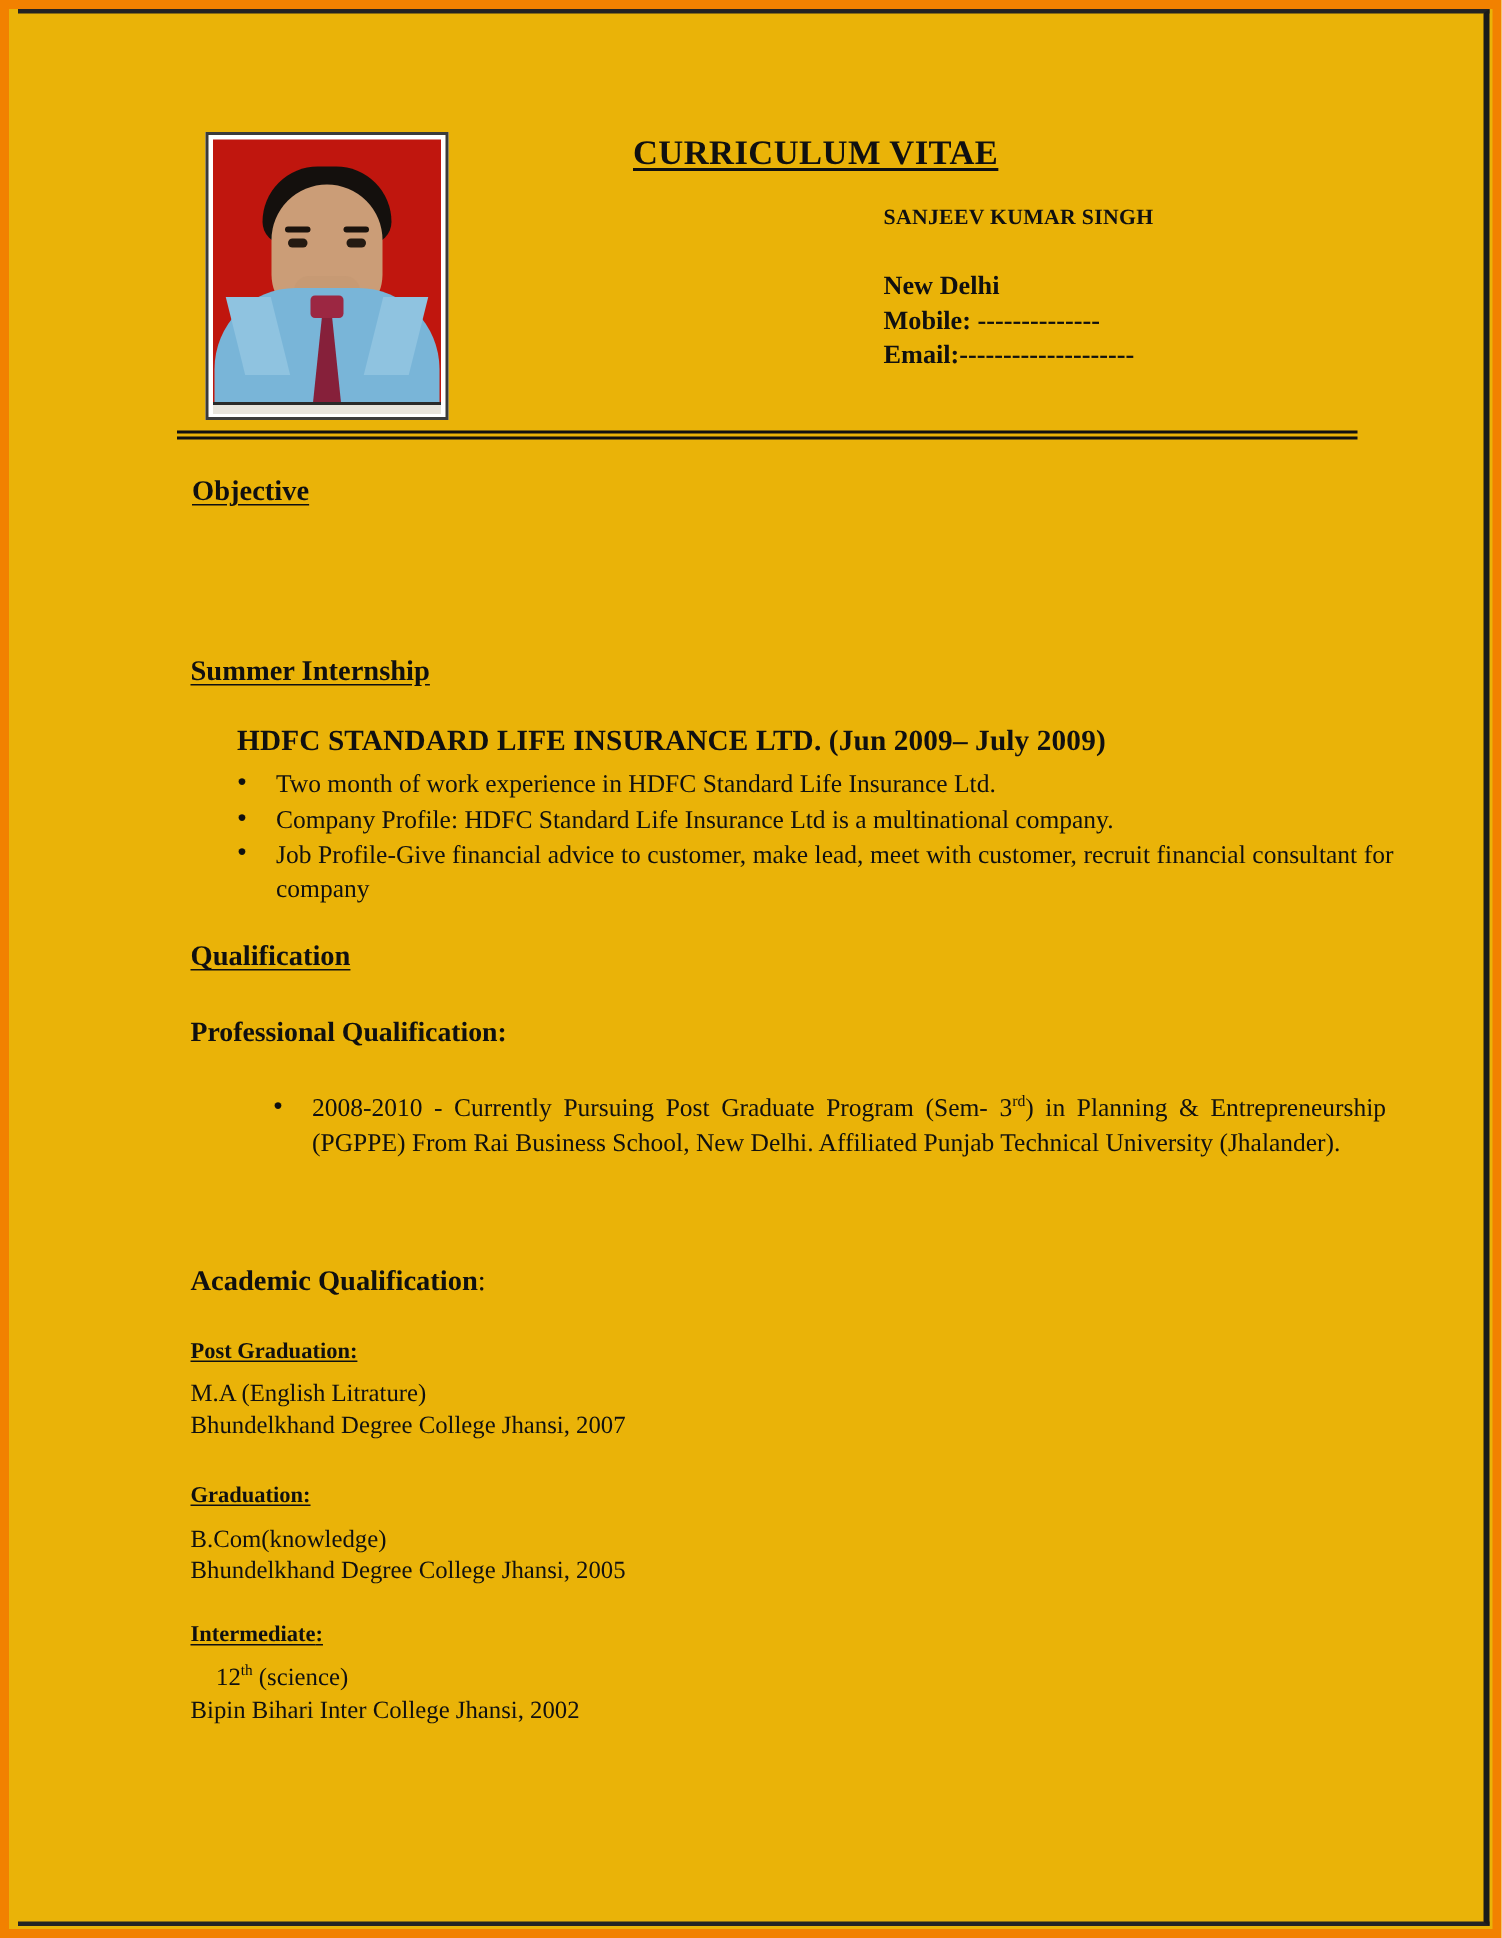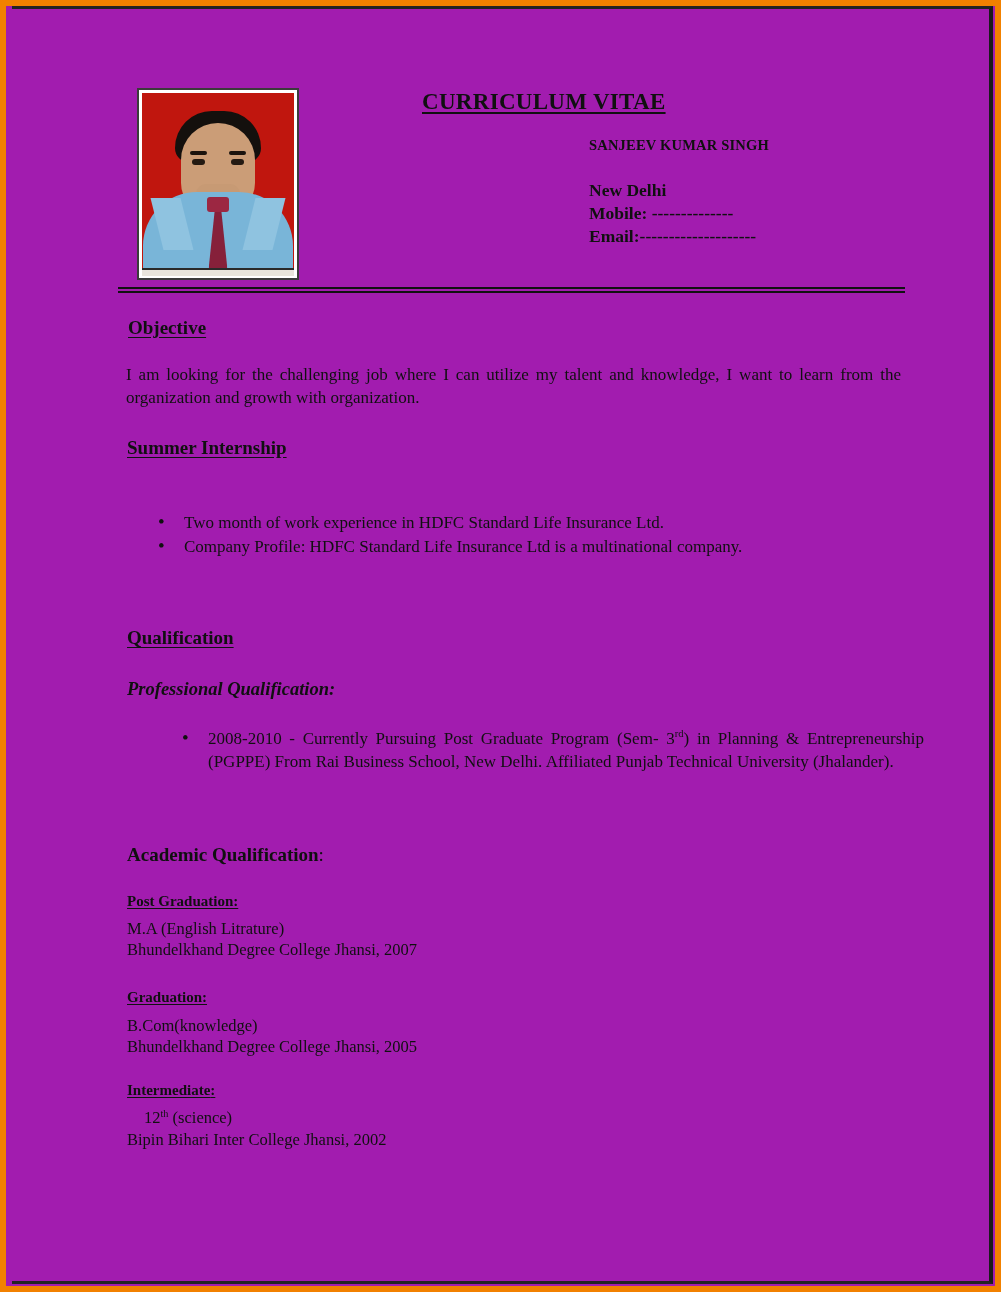--- a/index.html
+++ b/index.html
@@ -7,21 +7,21 @@
     margin: 0;
     padding: 0;
     background: #ffffff;
   }
 
   .page {
     position: relative;
     width: 1001px;
     height: 1292px;
     box-sizing: border-box;
-    background: #a21caf;
+    background: #eab308;
     border: 6px solid #f28100;
     overflow: hidden;
     font-family: "Liberation Serif", "DejaVu Serif", serif;
     color: #101010;
   }
 
   
   .scan-frame {
     position: absolute;
     left: 6px;
@@ -343,33 +343,34 @@
 <span>Mobile:</span><span> --------------</span>
 <span>Email:</span><span>--------------------</span></div>
 
       <div class="rule"></div>
     </div>
 
     <div class="body-area">
 
       <div class="blk h-ul" style="left:122px; top:311px;"> Objective</div>
 
-      <div class="blk para" style="left:120px; top:358px;">I am looking for the challenging job where I can utilize my talent and knowledge, I want to learn from the organization and growth with organization.</div>
 
       <div class="blk h-ul" style="left:121px; top:431px;">Summer Internship</div>
 
+      <div class="blk job-title" style="left:152px; top:478px;">HDFC STANDARD LIFE INSURANCE LTD. (Jun 2009– July 2009)</div>
 
       <ul class="bl blk" style="left:130px; top:506px;">
         <li>Two month of work experience in HDFC Standard Life Insurance Ltd.</li>
         <li>Company Profile: HDFC Standard Life Insurance Ltd is a multinational company.</li>
+        <li class="wide">Job Profile-Give financial advice to customer, make lead, meet with customer, recruit financial consultant for company</li>
       </ul>
 
       <div class="blk h-ul" style="left:121px; top:621px;">Qualification</div>
 
-      <div class="blk sub-head" style="left:121px; top:673px;font-style:italic;">Professional Qualification:</div>
+      <div class="blk sub-head" style="left:121px; top:673px;">Professional Qualification:</div>
 
       <ul class="bl blk" style="left:154px; top:722px; width:730px;">
         <li class="wide" style="width:716px;"><span>2008-2010 -   Currently Pursuing Post Graduate Program (Sem- 3</span><sup>rd</sup><span>)  in Planning &amp; Entrepreneurship (PGPPE) From Rai Business School, New Delhi. Affiliated Punjab Technical University (Jhalander).</span></li>
       </ul>
 
       <div class="blk h-plain" style="left:121px; top:838px;"><span>Academic Qualification</span><span class="colon-reg">:</span></div>
 
       <div class="blk edu-head" style="left:121px; top:887px;">Post Graduation:</div>
       <div class="blk edu-line" style="left:121px; top:912px;">M.A (English Litrature)</div>
       <div class="blk edu-line" style="left:121px; top:933px;">Bhundelkhand Degree College Jhansi, 2007</div>

